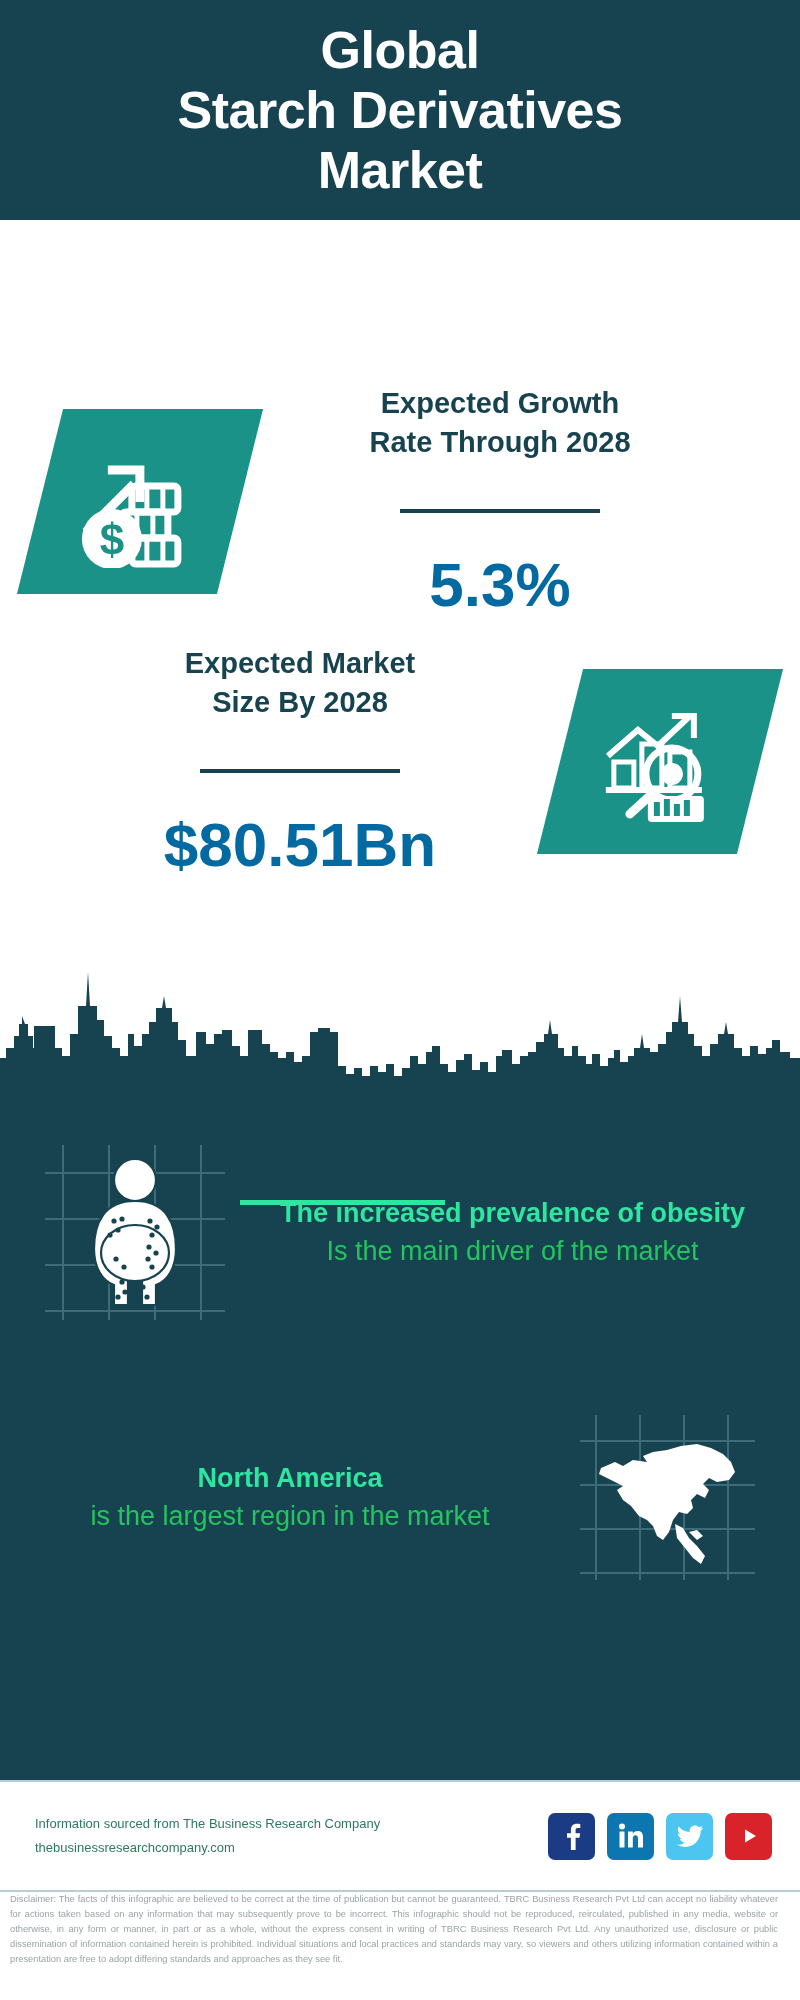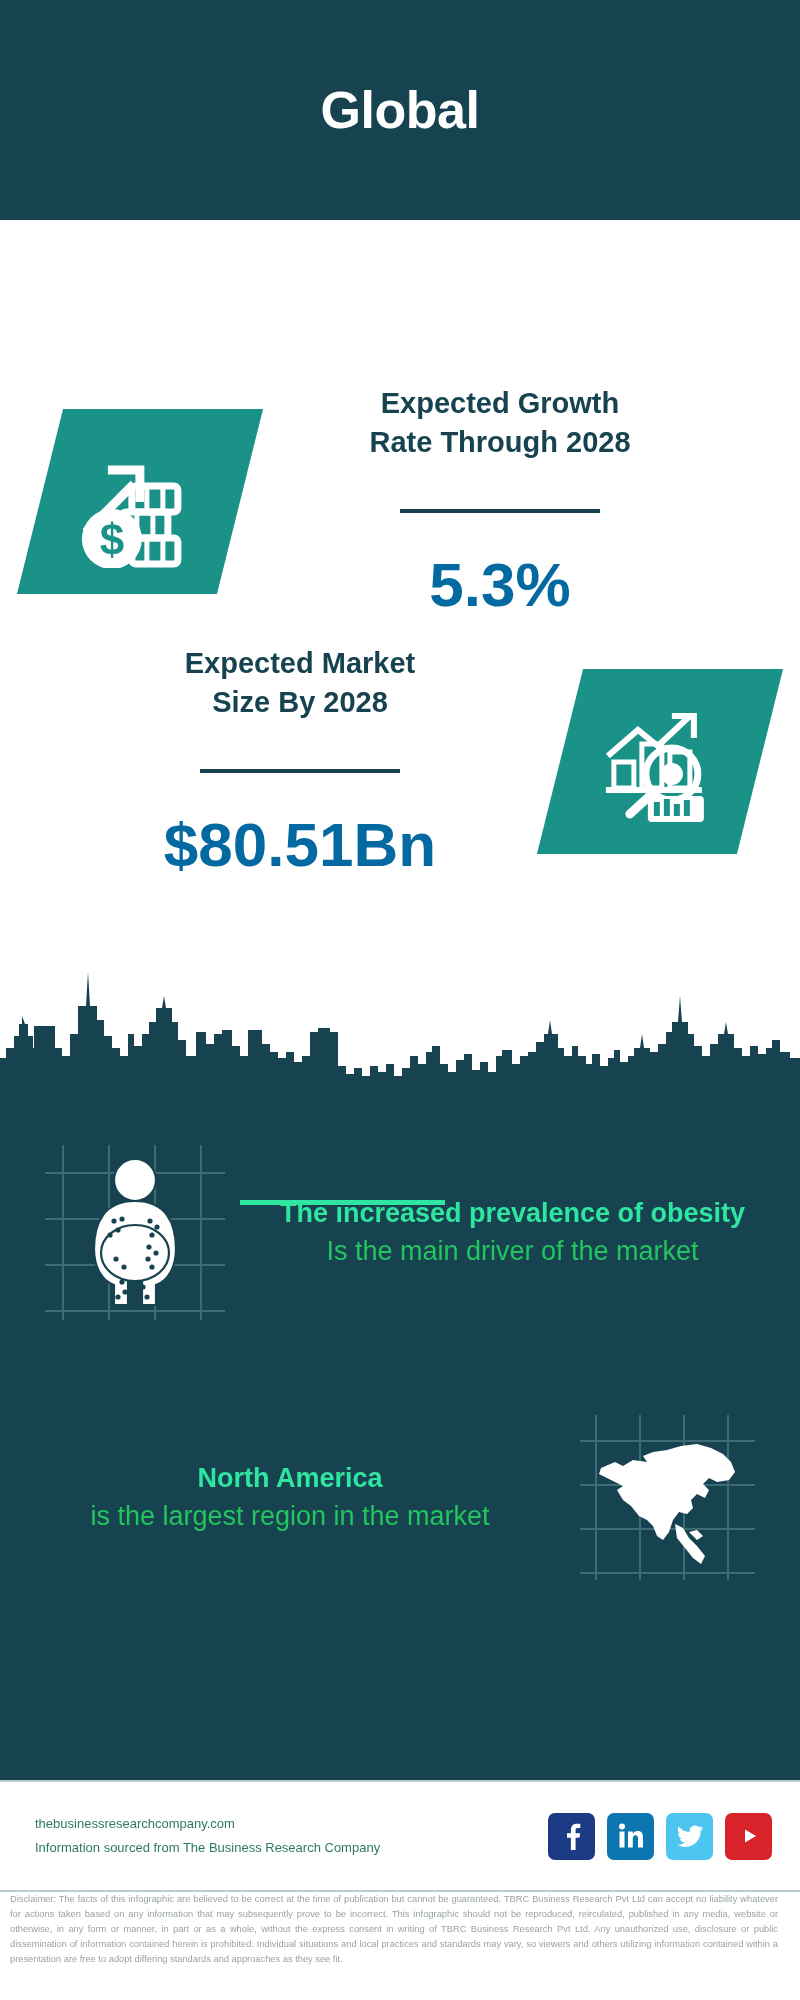--- a/index.html
+++ b/index.html
@@ -269,20 +269,22 @@
   }
 </style>
 </head>
 <body>
 
 <div class="page">
 
   <div class="header">
     <div class="header-title">
       <div>Global</div>
+      <div>Starch Derivatives</div>
+      <div>Market</div>
     </div>
   </div>
 
   <div class="light-section">
 
     <div class="stat-row stat-row-1">
       <div class="spacer-left"></div>
       <div class="badge">
         <div class="badge-inner">
           <svg width="132" height="132" viewBox="0 0 132 132">
@@ -440,22 +442,22 @@
         </svg>
         </div>
       </div>
     </div>
 
   </div>
   <div class="green-rule"></div>
 
   <div class="footer">
     <div class="footer-text">
+      <span>Information sourced from The Business Research Company</span>
       <span>thebusinessresearchcompany.com</span>
-      <span>Information sourced from The Business Research Company</span>
     </div>
     <div class="social-row">
       <div class="social s-fb">
         <svg width="28" height="28" viewBox="0 0 28 28">
           <path fill="#ffffff" d="M17.6 28V15.8h3.9l.6-4.6h-4.5V8.3c0-1.3.4-2.2 2.3-2.2h2.4V2c-.4-.1-1.9-.2-3.5-.2-3.5 0-5.9 2.1-5.9 6v3.4H9v4.6h3.9V28h4.7z"></path>
         </svg>
       </div>
       <div class="social s-li">
         <svg width="28" height="28" viewBox="0 0 28 28">
           <rect x="2.5" y="9.5" width="5" height="16" fill="#ffffff"></rect>

